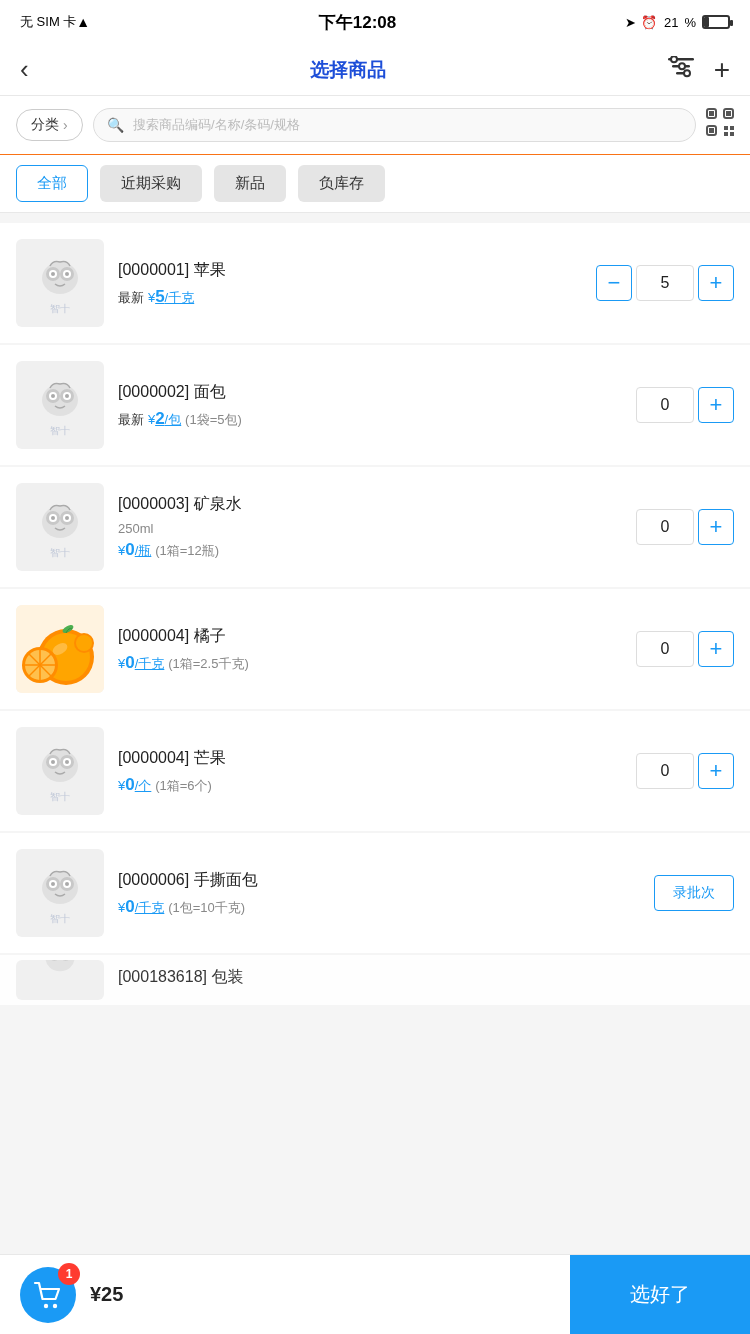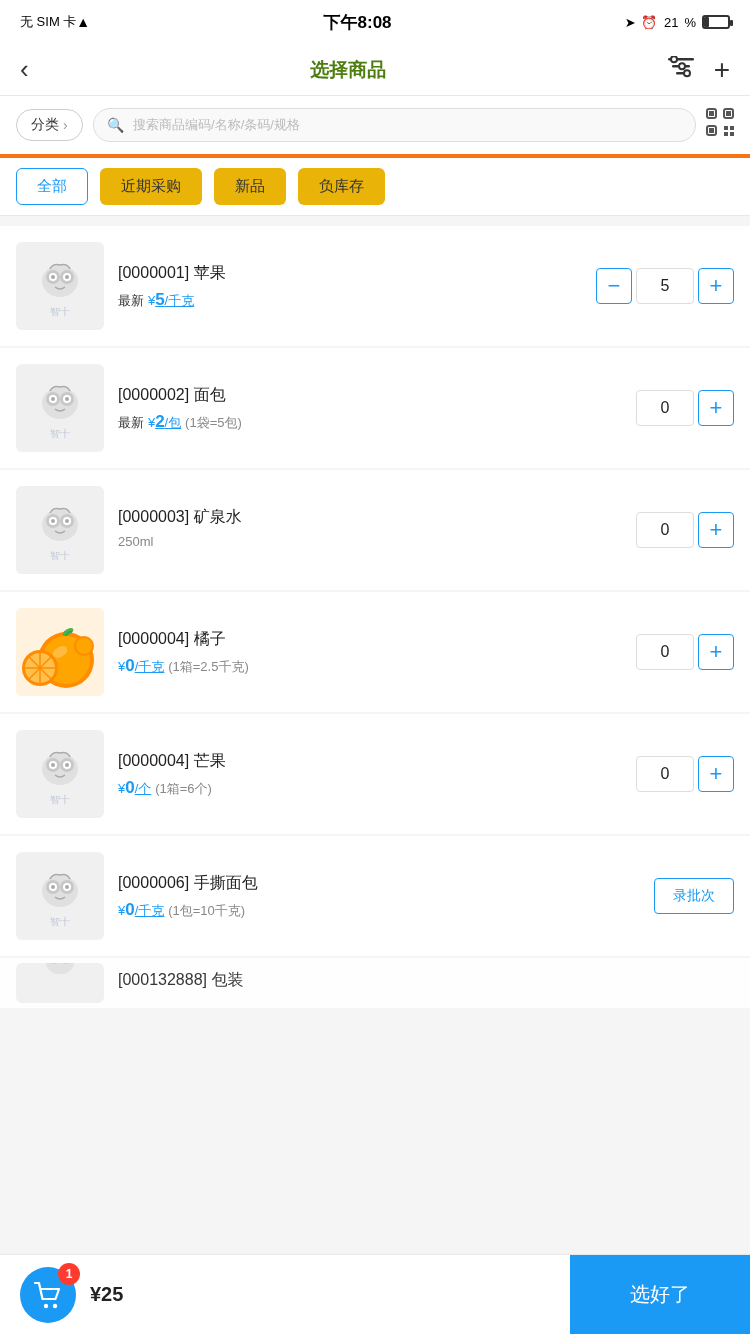--- a/index.html
+++ b/index.html
@@ -44,32 +44,32 @@
     .nav-bar {
       background: #fff;
       height: 52px;
       display: flex;
       align-items: center;
       justify-content: space-between;
       padding: 0 20px;
       border-bottom: 1px solid #e8e8e8;
     }
     .nav-back { font-size: 24px; color: #333; cursor: pointer; }
-    .nav-title { font-size: 19px; font-weight: 600; color: #4d7c0f; }
+    .nav-title { font-size: 19px; font-weight: 600; color: #1d4ed8; }
     .nav-actions { display: flex; align-items: center; gap: 20px; }
     .nav-filter-icon, .nav-add-icon { font-size: 22px; color: #333; cursor: pointer; }
 
     
     .filter-bar {
       background: #fff;
       padding: 12px 16px;
       display: flex;
       align-items: center;
       gap: 10px;
-      border-bottom: 4px solid #f97316;
+      border-bottom: 1px solid #f97316;
     }
     .category-btn {
       border: 1px solid #ccc;
       border-radius: 20px;
       padding: 6px 14px;
       font-size: 14px;
       color: #333;
       background: #fff;
       white-space: nowrap;
       display: flex; align-items: center; gap: 4px;
@@ -95,21 +95,21 @@
       display: flex;
       gap: 12px;
       border-bottom: 1px solid #e8e8e8;
     }
     .tab-btn {
       padding: 8px 20px;
       border-radius: 6px;
       font-size: 15px;
       cursor: pointer;
       border: 1px solid transparent;
-      background: #eab308;
+      background: #e5e5e5;
       color: #333;
     }
     .tab-btn.active {
       border-color: #1a9af5;
       color: #1a9af5;
       background: #fff;
     }
 
     
     .product-list {
@@ -247,21 +247,21 @@
     }
   </style>
 </head>
 <body>
 
 <div class="status-bar">
   <div class="status-left">
     <span>无 SIM 卡</span>
     <span class="wifi-icon">▲</span>
   </div>
-  <div class="status-center">下午8:08</div>
+  <div class="status-center">下午12:08</div>
   <div class="status-right">
     <span style="font-size:13px;">➤</span>
     <span style="font-size:13px;">⏰</span>
     <span style="font-size:13px;">21</span>
     <span style="font-size:13px;">%</span>
     <div class="battery-bar">
       <div class="battery-fill"></div>
     </div>
   </div>
 </div>
@@ -401,20 +401,24 @@
           <path d="M15 16 Q18 10 25 12 Q32 10 35 16" stroke="#aaa" stroke-width="1.5" fill="none"></path>
         </svg>
         <span style="font-size:10px; color:#c0c8d8; margin-top:2px;">智十</span>
       </div>
     </div>
     <div class="product-info">
       <div class="product-name">
         <span>[0000003]</span> <span>矿泉水</span>
       </div>
       <div class="product-spec">250ml</div>
+      <div class="product-price">
+        <span style="color:#1a9af5; font-size:13px;">¥</span><span class="price-zero">0</span><span class="price-unit">/瓶</span>
+        <span class="price-extra">(1箱=12瓶)</span>
+      </div>
     </div>
     <div class="qty-control">
       <input class="qty-input" type="text" value="0" style="">
       <button class="qty-btn">+</button>
     </div>
   </div>
 
   <div class="product-item">
     <div class="product-img">
 
@@ -526,21 +530,21 @@
           <circle cx="32" cy="24" r="7" fill="#c8c8c8"></circle>
           <circle cx="18" cy="24" r="4" fill="white"></circle>
           <circle cx="32" cy="24" r="4" fill="white"></circle>
           <circle cx="18" cy="24" r="2" fill="#aaa"></circle>
           <circle cx="32" cy="24" r="2" fill="#aaa"></circle>
         </svg>
       </div>
     </div>
     <div class="product-info">
       <div class="product-name">
-        <span>[000132888]</span> <span>包装</span>
+        <span>[000183618]</span> <span>包装</span>
       </div>
     </div>
   </div>
 
 </div>
 
 <div class="bottom-bar">
   <div class="cart-area">
     <div class="cart-icon-wrap">
       <svg width="30" height="28" viewBox="0 0 30 28" fill="none">

